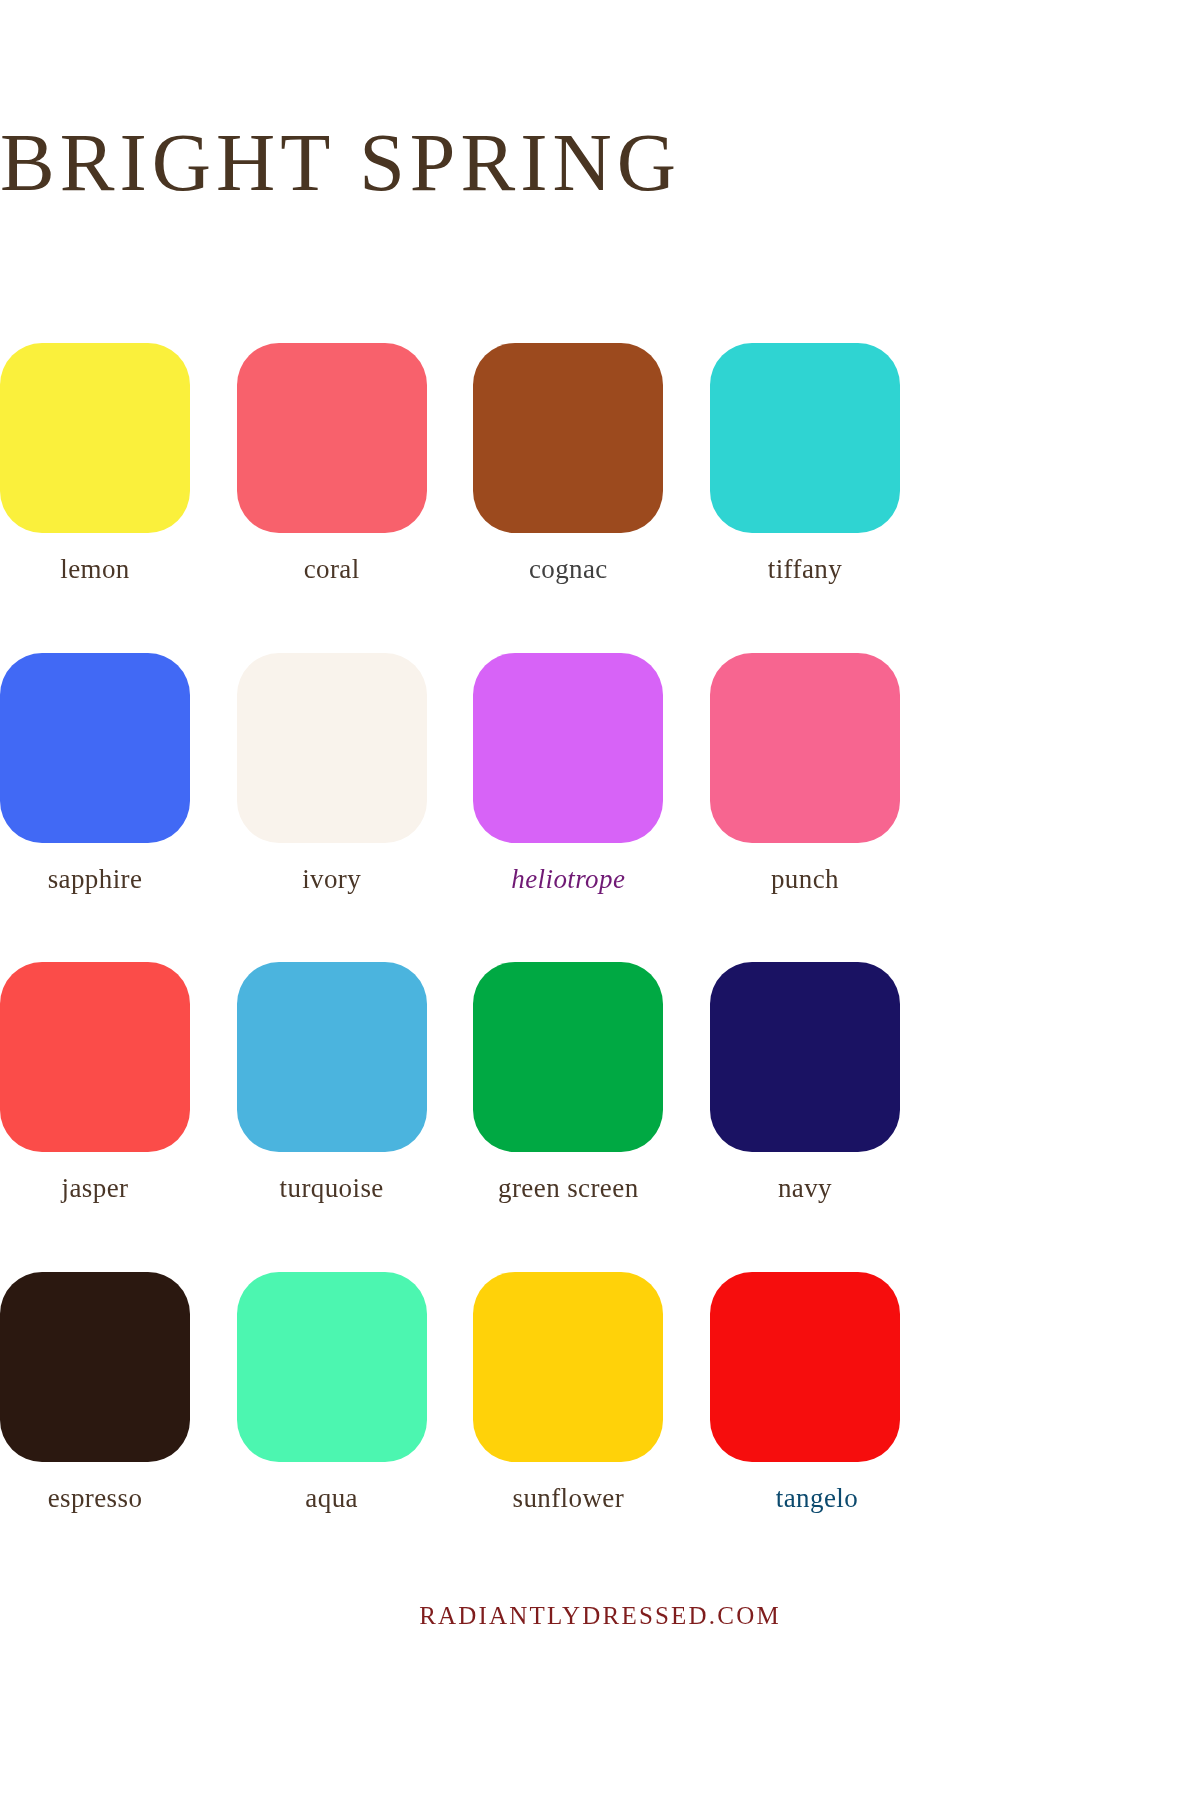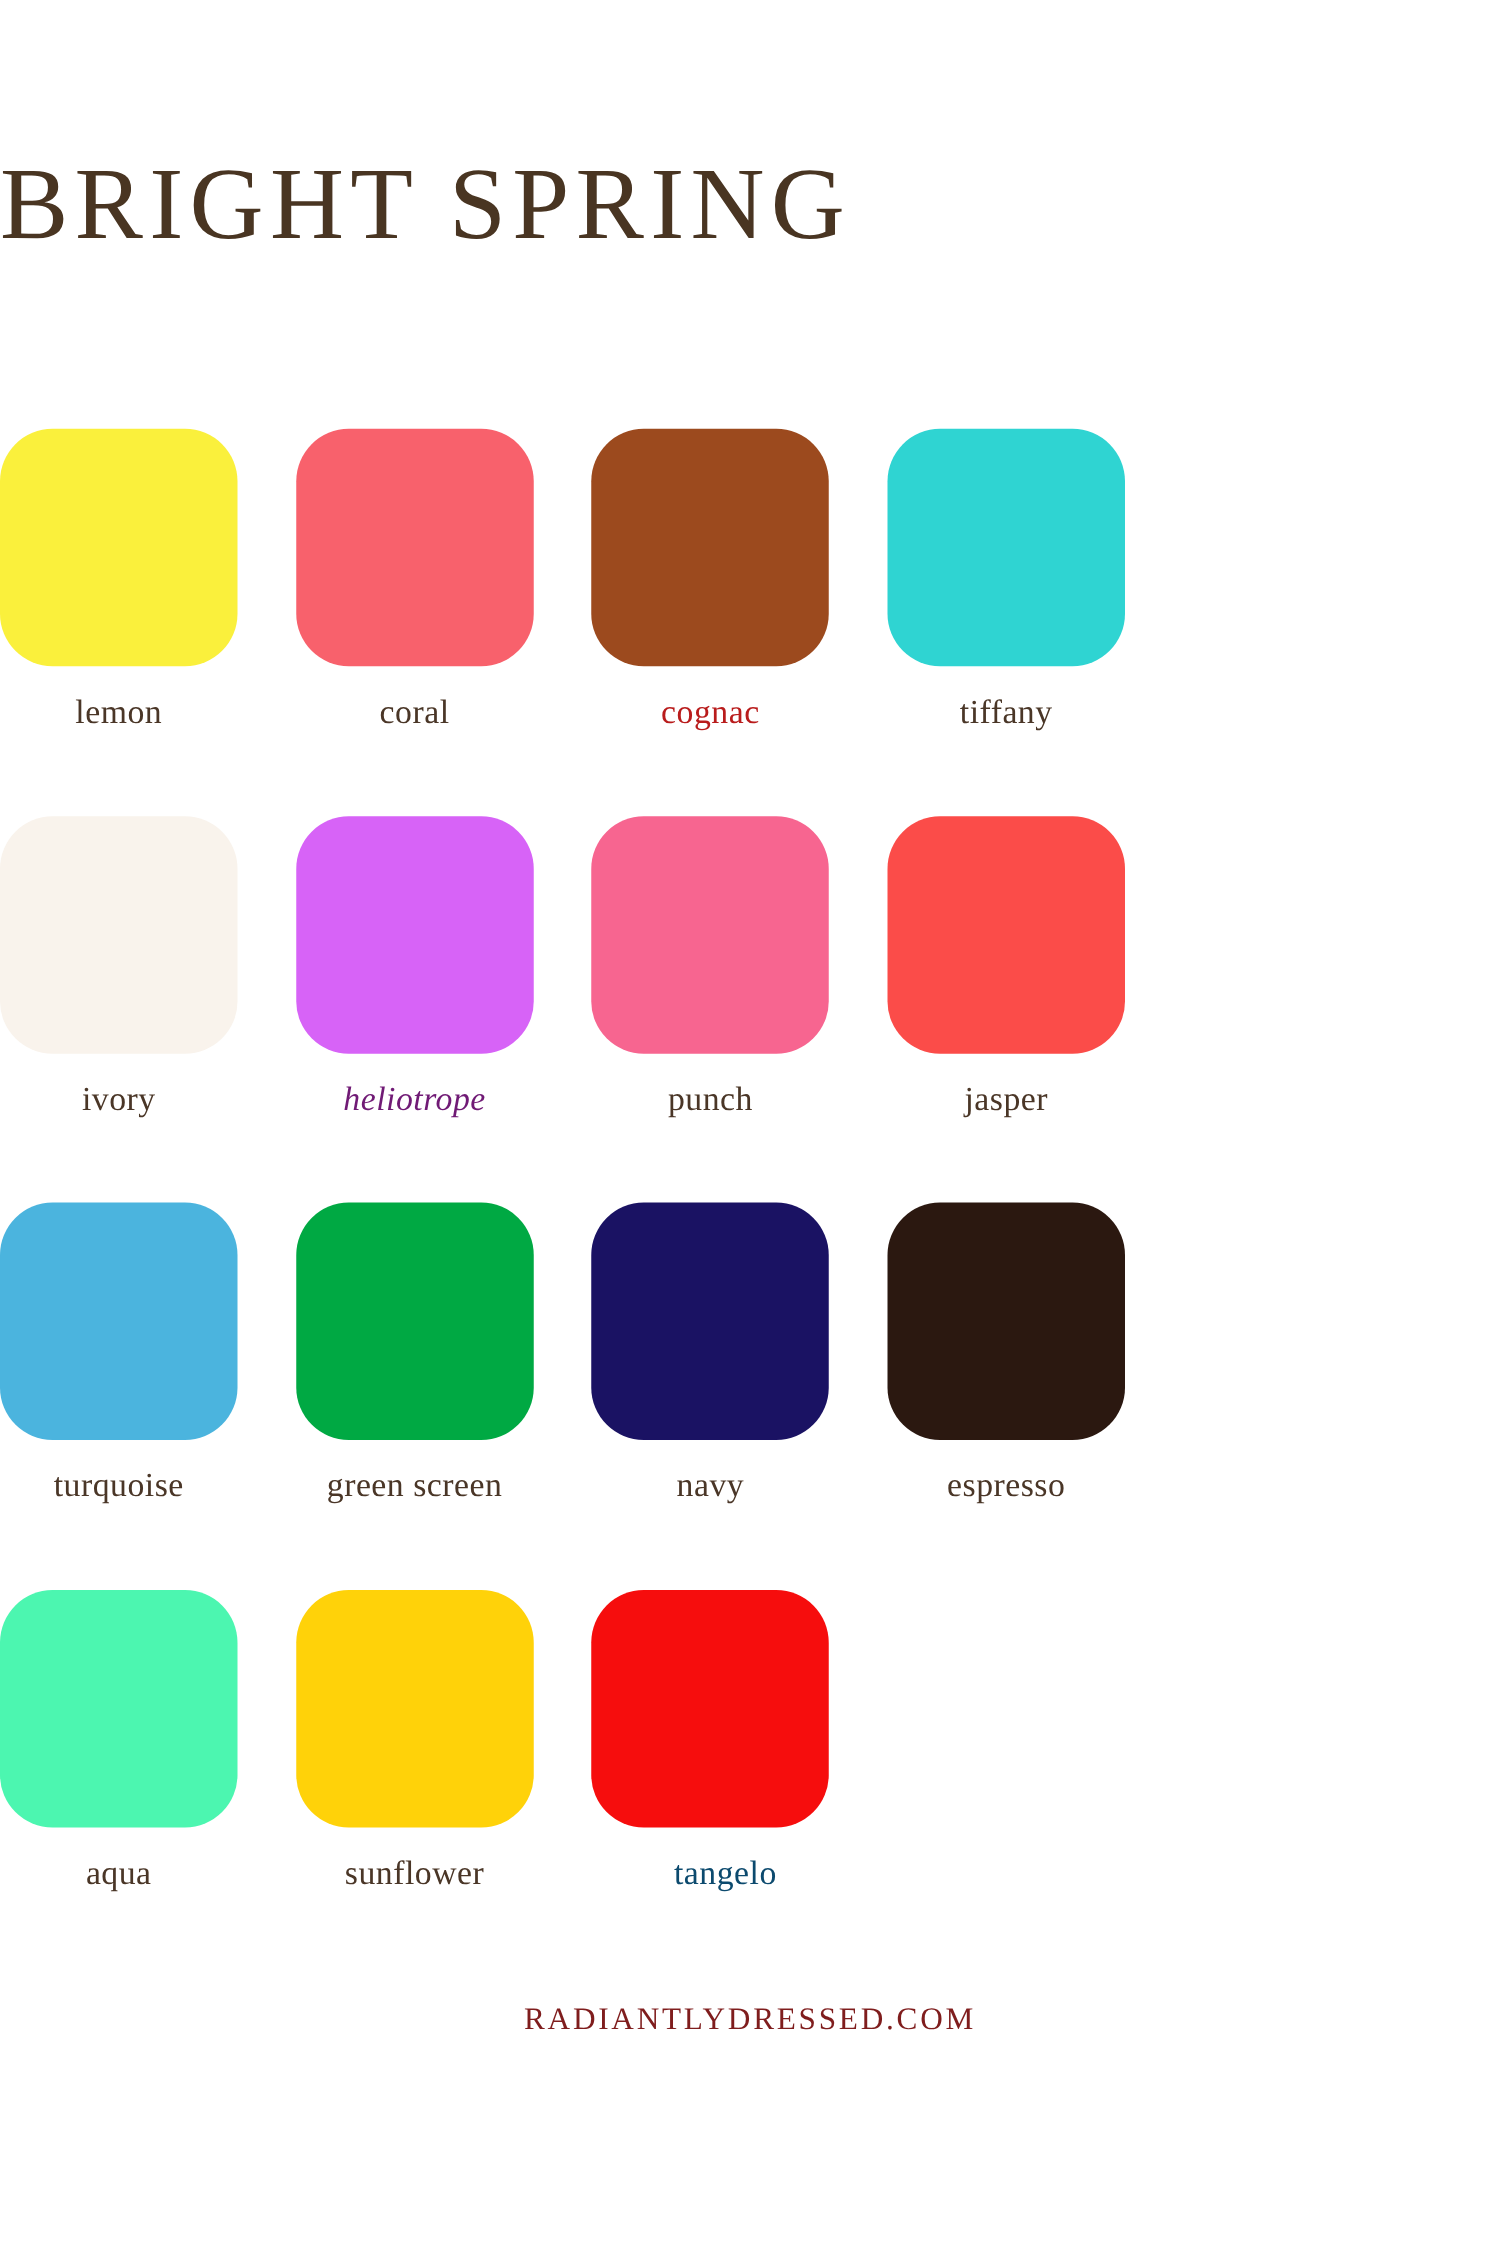--- a/index.html
+++ b/index.html
@@ -100,28 +100,32 @@
       <div class="swatch-label" style="color: rgb(74, 54, 39);">lemon</div>
     </div>
 
     <div class="swatch-cell">
       <div class="swatch" style="background-color: rgb(248, 97, 108);"></div>
       <div class="swatch-label" style="color: rgb(74, 54, 39);">coral</div>
     </div>
 
     <div class="swatch-cell">
       <div class="swatch" style="background-color: rgb(156, 74, 30);"></div>
-      <div class="swatch-label" style="color: #b91c1c;">cognac</div>
+      <div class="swatch-label" style="color: #404040;">cognac</div>
     </div>
 
     <div class="swatch-cell">
       <div class="swatch" style="background-color: rgb(47, 212, 210);"></div>
       <div class="swatch-label" style="color: rgb(74, 54, 39);">tiffany</div>
     </div>
 
+    <div class="swatch-cell">
+      <div class="swatch" style="background-color: rgb(65, 105, 245);"></div>
+      <div class="swatch-label" style="color: rgb(74, 54, 39);">sapphire</div>
+    </div>
 
     <div class="swatch-cell">
       <div class="swatch" style="background-color: rgb(249, 243, 236);"></div>
       <div class="swatch-label" style="color: rgb(74, 54, 39);">ivory</div>
     </div>
 
     <div class="swatch-cell">
       <div class="swatch" style="background-color: rgb(215, 99, 247);"></div>
       <div class="swatch-label" style="color: #701a75; font-style: italic;">heliotrope</div>
     </div>

